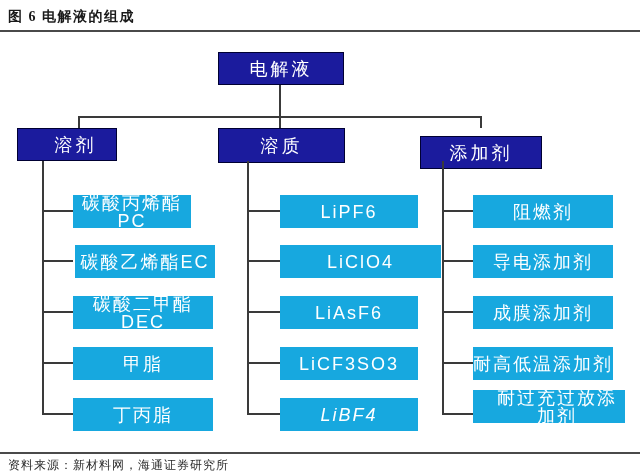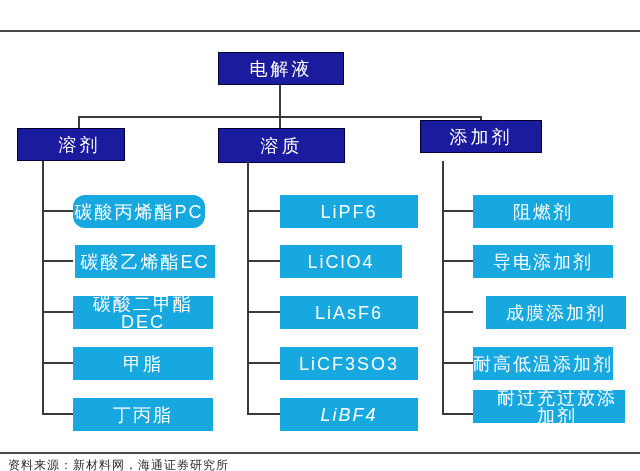--- a/index.html
+++ b/index.html
@@ -34,35 +34,36 @@
   .cyan { background: #17a8df; letter-spacing: 2px; }
   .line { position: absolute; background: #3a3a3a; }
   
   .v { width: 2px; } .h { height: 2px; }
 </style>
 </head>
 <body>
 
 <div class="page">
 
+  <div class="fig-title">图 6  电解液的组成</div>
   <div class="rule rule-top"></div>
 
   <div>
 
     <div class="box navy" style="left:218px; top:52px; width:126px; height:33px;">电解液</div>
 
     <div class="line v" style="left:279px; top:85px;  height:32px;"></div>
     <div class="line h" style="left:78px;  top:116px; width:404px;"></div>
     <div class="line v" style="left:78px;  top:116px; height:12px;"></div>
     <div class="line v" style="left:279px; top:116px; height:12px;"></div>
     <div class="line v" style="left:480px; top:116px; height:12px;"></div>
 
-    <div class="box navy" style="left:17px;  top:128px; width:108px; height:33px;padding-left:17px;">溶剂</div>
+    <div class="box navy" style="left:17px;  top:128px; width:100px; height:33px;padding-left:17px;">溶剂</div>
     <div class="box navy" style="left:218px; top:128px; width:127px; height:35px;">溶质</div>
-    <div class="box navy" style="left:420px; top:120px; width:122px; height:33px;">添加剂</div>
+    <div class="box navy" style="left:420px; top:136px; width:122px; height:33px;">添加剂</div>
 
     <div class="line v" style="left:42px;  top:161px; height:254px;"></div>
     <div class="line v" style="left:247px; top:161px; height:254px;"></div>
     <div class="line v" style="left:442px; top:161px; height:254px;"></div>
 
     <div class="line h" style="left:42px; top:210px; width:31px;"></div>
     <div class="line h" style="left:42px; top:260px; width:31px;"></div>
     <div class="line h" style="left:42px; top:311px; width:31px;"></div>
     <div class="line h" style="left:42px; top:362px; width:31px;"></div>
     <div class="line h" style="left:42px; top:413px; width:31px;"></div>
@@ -72,35 +73,35 @@
     <div class="line h" style="left:247px; top:311px; width:33px;"></div>
     <div class="line h" style="left:247px; top:362px; width:33px;"></div>
     <div class="line h" style="left:247px; top:413px; width:33px;"></div>
 
     <div class="line h" style="left:442px; top:210px; width:31px;"></div>
     <div class="line h" style="left:442px; top:260px; width:31px;"></div>
     <div class="line h" style="left:442px; top:311px; width:31px;"></div>
     <div class="line h" style="left:442px; top:362px; width:31px;"></div>
     <div class="line h" style="left:442px; top:413px; width:31px;"></div>
 
-    <div class="box cyan" style="left:73px; top:195px; width:132px; height:33px;border-radius:12px;">碳酸丙烯酯PC</div>
+    <div class="box cyan" style="left:73px; top:195px; width:118px; height:33px;">碳酸丙烯酯PC</div>
     <div class="box cyan" style="left:75px; top:245px; width:140px; height:33px;">碳酸乙烯酯EC</div>
     <div class="box cyan" style="left:73px; top:296px; width:140px; height:33px;">碳酸二甲酯DEC</div>
     <div class="box cyan" style="left:73px; top:347px; width:140px; height:33px;">甲脂</div>
     <div class="box cyan" style="left:73px; top:398px; width:140px; height:33px;">丁丙脂</div>
 
     <div class="box cyan" style="left:280px; top:195px; width:138px; height:33px;">LiPF6</div>
-    <div class="box cyan" style="left:280px; top:245px; width:122px; height:33px;">LiClO4</div>
+    <div class="box cyan" style="left:280px; top:245px; width:161px; height:33px;">LiClO4</div>
     <div class="box cyan" style="left:280px; top:296px; width:138px; height:33px;">LiAsF6</div>
     <div class="box cyan" style="left:280px; top:347px; width:138px; height:33px;">LiCF3SO3</div>
     <div class="box cyan" style="left:280px; top:398px; width:138px; height:33px;font-style:italic;">LiBF4</div>
 
     <div class="box cyan" style="left:473px; top:195px; width:140px; height:33px;">阻燃剂</div>
     <div class="box cyan" style="left:473px; top:245px; width:140px; height:33px;">导电添加剂</div>
-    <div class="box cyan" style="left:473px; top:296px; width:140px; height:33px;margin-left:13px;">成膜添加剂</div>
+    <div class="box cyan" style="left:473px; top:296px; width:140px; height:33px;">成膜添加剂</div>
     <div class="box cyan" style="left:473px; top:347px; width:140px; height:33px;">耐高低温添加剂</div>
     <div class="box cyan" style="left:473px; top:390px; width:152px; height:33px;padding-left:16px;">耐过充过放添加剂</div>
 
   </div>
 
   <div class="rule rule-bottom"></div>
   <div class="source-note">资料来源：新材料网，海通证券研究所</div>
 
 </div>
 

